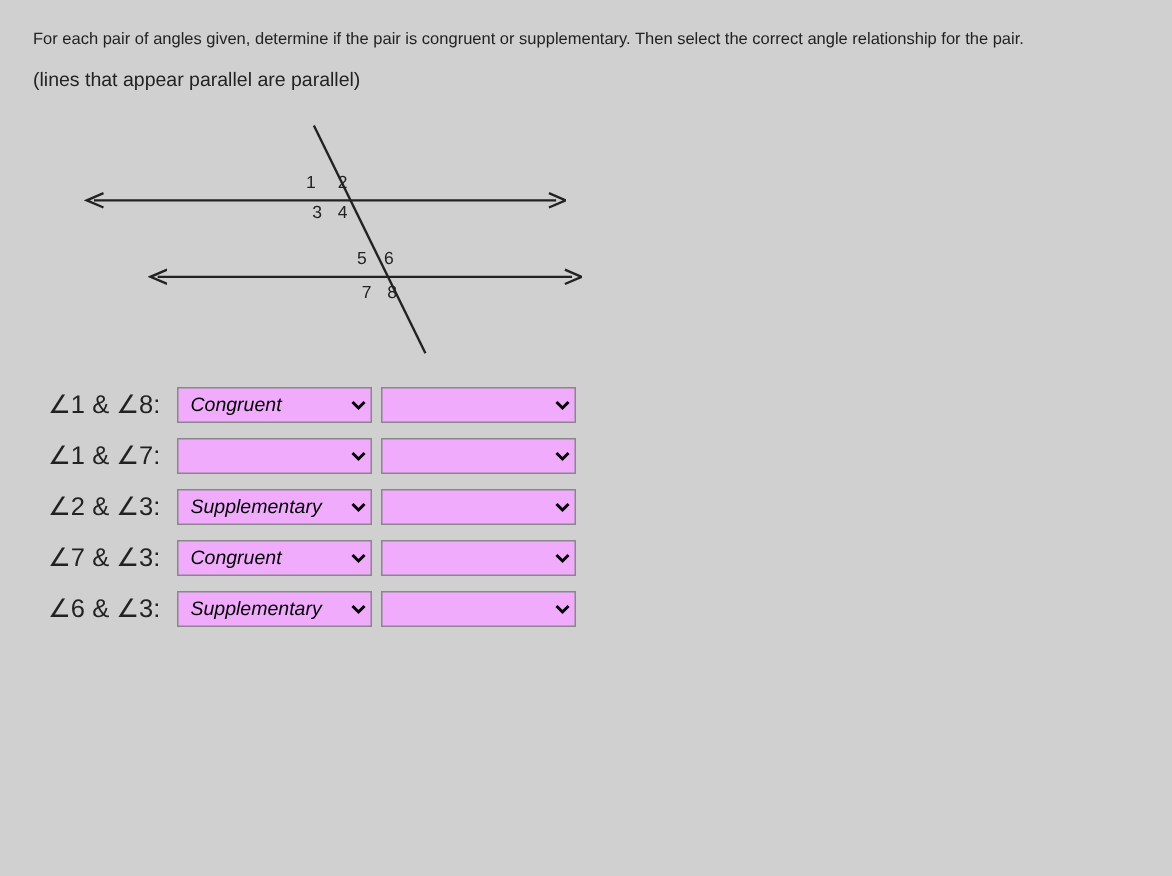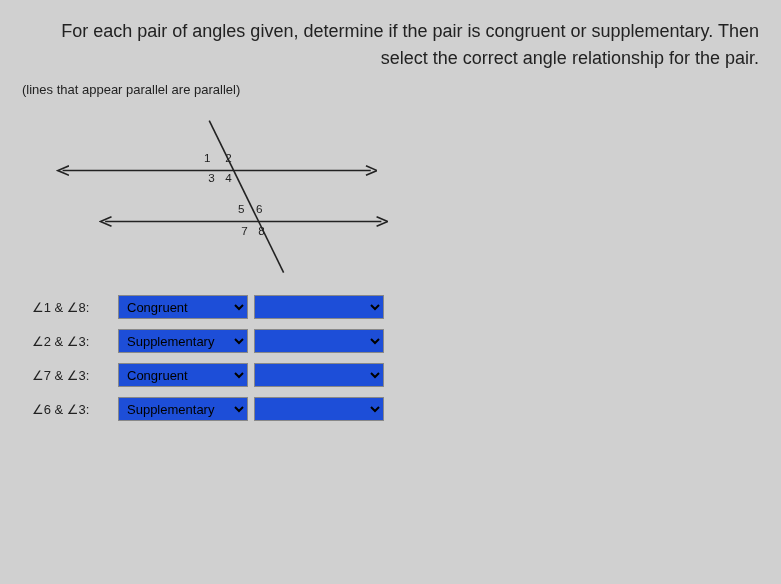--- a/index.html
+++ b/index.html
@@ -6,24 +6,23 @@
     body {
       background: #d0d0d0;
       font-family: Arial, sans-serif;
       font-size: 14px;
       color: #222;
       width: 781px;
       min-height: 584px;
       padding: 18px 22px;
     }
     .instructions {
-      font-size: 18px;
+      font-size: 11px;
       margin-bottom: 10px;
       line-height: 1.5;
-      text-align: right;
     }
     .subtext {
       font-size: 13px;
       margin-bottom: 18px;
     }
     .diagram-area {
       position: relative;
       width: 340px;
       height: 160px;
       margin-bottom: 20px;
@@ -42,29 +41,30 @@
       margin-left: 10px;
     }
     .angle-row {
       display: flex;
       align-items: center;
       gap: 6px;
       font-size: 14px;
     }
     .angle-label {
       min-width: 80px;
-      font-size: 13px;
+      font-size: 17px;
     }
     select {
       border: 1px solid #888;
-      background: #1d4ed8;
+      background: #f0abfc;
       font-size: 13px;
       padding: 2px 4px;
       height: 24px;
       cursor: pointer;
+      font-style: italic;
     }
     select.relationship {
       width: 130px;
     }
     select.blank {
       width: 130px;
     }
   </style>
 </head>
 <body>
@@ -109,20 +109,31 @@
     <select class="relationship">
       <option value="Congruent" selected="">Congruent</option>
       <option value="">--</option>
       <option value="Supplementary">Supplementary</option>
     </select>
     <select class="blank">
       <option value=""></option>
     </select>
   </div>
 
+  <div class="angle-row">
+    <span class="angle-label">∠1 &amp; ∠7:</span>
+    <select class="relationship">
+      <option value="" selected=""></option>
+      <option value="Congruent">Congruent</option>
+      <option value="Supplementary">Supplementary</option>
+    </select>
+    <select class="blank">
+      <option value=""></option>
+    </select>
+  </div>
 
 
   <div class="angle-row">
     <span class="angle-label">∠2 &amp; ∠3:</span>
     <select class="relationship">
       <option value="Supplementary" selected="">Supplementary</option>
       <option value="">--</option>
       <option value="Congruent">Congruent</option>
     </select>
     <select class="blank">

